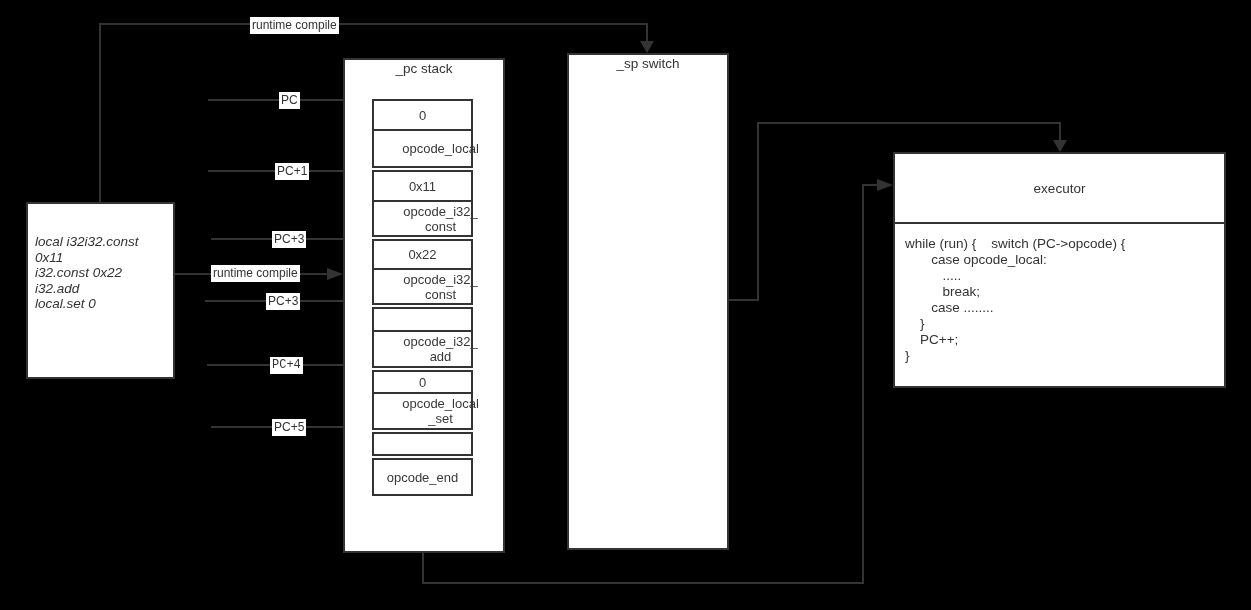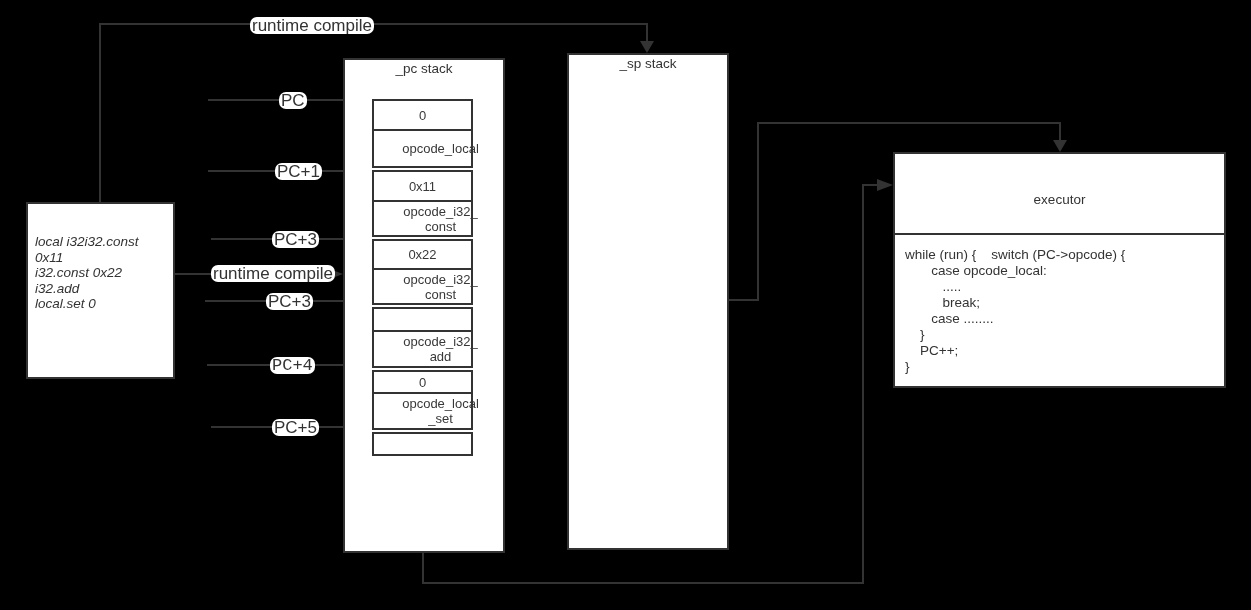--- a/index.html
+++ b/index.html
@@ -9,21 +9,21 @@
     font-family:"Liberation Sans", sans-serif; color:#333333; overflow:hidden;
   }
   
   .whitebox { position:absolute; background:#ffffff; border:2px solid #333333; }
   .box-source { left:26px; top:202px; width:149px; height:177px;font-style:italic; }
   .src-lines { padding:30px 4px 0 7px; font-size:13.5px; line-height:15.5px; white-space:pre; }
   .box-pc   { left:343px; top:58px;  width:162px; height:495px; }
   .box-sp   { left:567px; top:53px;  width:162px; height:497px; }
   .box-exec { left:893px; top:152px; width:333px; height:236px; }
   .stack-title { width:100%; text-align:center; font-size:13.5px; line-height:16px; padding-top:1px; }
-  .exec-titleband { height:70px; border-bottom:2px solid #333333; display:flex; align-items:center; justify-content:center; font-size:13.5px;margin-top:11px; }
+  .exec-titleband { height:70px; border-bottom:2px solid #333333; display:flex; align-items:center; justify-content:center; font-size:13.5px; }
   .exec-code { padding:12px 0 0 10px; font-size:13.5px; line-height:16px; white-space:pre; }
   
   .cells { position:absolute; left:372px; top:99px; width:101px; }
   .cell {
     width:101px; background:#ffffff; border:2px solid #333333;
     display:flex; align-items:center; justify-content:center; text-align:center;
     font-size:13px; line-height:15px; white-space:pre-line; color:#383838;
   }
   .cell.join  { margin-top:-2px;padding-left:36px; }
   .cell.gap   { margin-top:2px; }
@@ -71,21 +71,21 @@
   .ah-pc2 { left:358px; top:233px; }
   .ah-pc3 { left:358px; top:295px; }
   .ah-pc4 { left:358px; top:359px; }
   .ah-pc5 { left:358px; top:421px; }
   .ah-rtm { left:327px; top:268px; }
   .ah-sp  { left:640px; top:41px; }
   .ah-ex-top  { left:1053px; top:140px; }
   .ah-ex-left { left:877px;  top:179px; }
   
   .chip { position:absolute; background:#ffffff; color:#333333;
-          font-size:17px; line-height:15px; padding:1px 2px; white-space:nowrap;border-radius:7px; }
+          font-size:12px; line-height:15px; padding:1px 2px; white-space:nowrap; }
   .chip-rt-top { left:250px; top:17px; }
   .chip-pc0 { left:279px; top:92px; }
   .chip-pc1 { left:275px; top:163px;text-align:right; }
   .chip-pc2 { left:272px; top:231px; }
   .chip-rtm { left:211px; top:265px; }
   .chip-pc3 { left:266px; top:293px; }
   .chip-pc4 { left:270px; top:357px;font-family:Liberation Mono, monospace; }
   .chip-pc5 { left:272px; top:419px; }
 </style>
 </head>
@@ -145,24 +145,25 @@
     <div class="cell gap">0x22</div>
     <div class="cell join">opcode_i32_
 const</div>
     <div class="cell gap"></div>
     <div class="cell join">opcode_i32_
 add</div>
     <div class="cell gap">0</div>
     <div class="cell join">opcode_local
 _set</div>
     <div class="cell gap"></div>
+    <div class="cell gap">opcode_end</div>
   </div>
 
   <div class="whitebox box-sp">
-    <div class="stack-title">_sp stack</div>
+    <div class="stack-title">_sp switch</div>
   </div>
 
   <div class="whitebox box-exec">
     <div class="exec-titleband">executor</div>
     <div class="exec-code">while (run) {    switch (PC-&gt;opcode) {
        case opcode_local:
           .....
           break;
        case ........
     }

